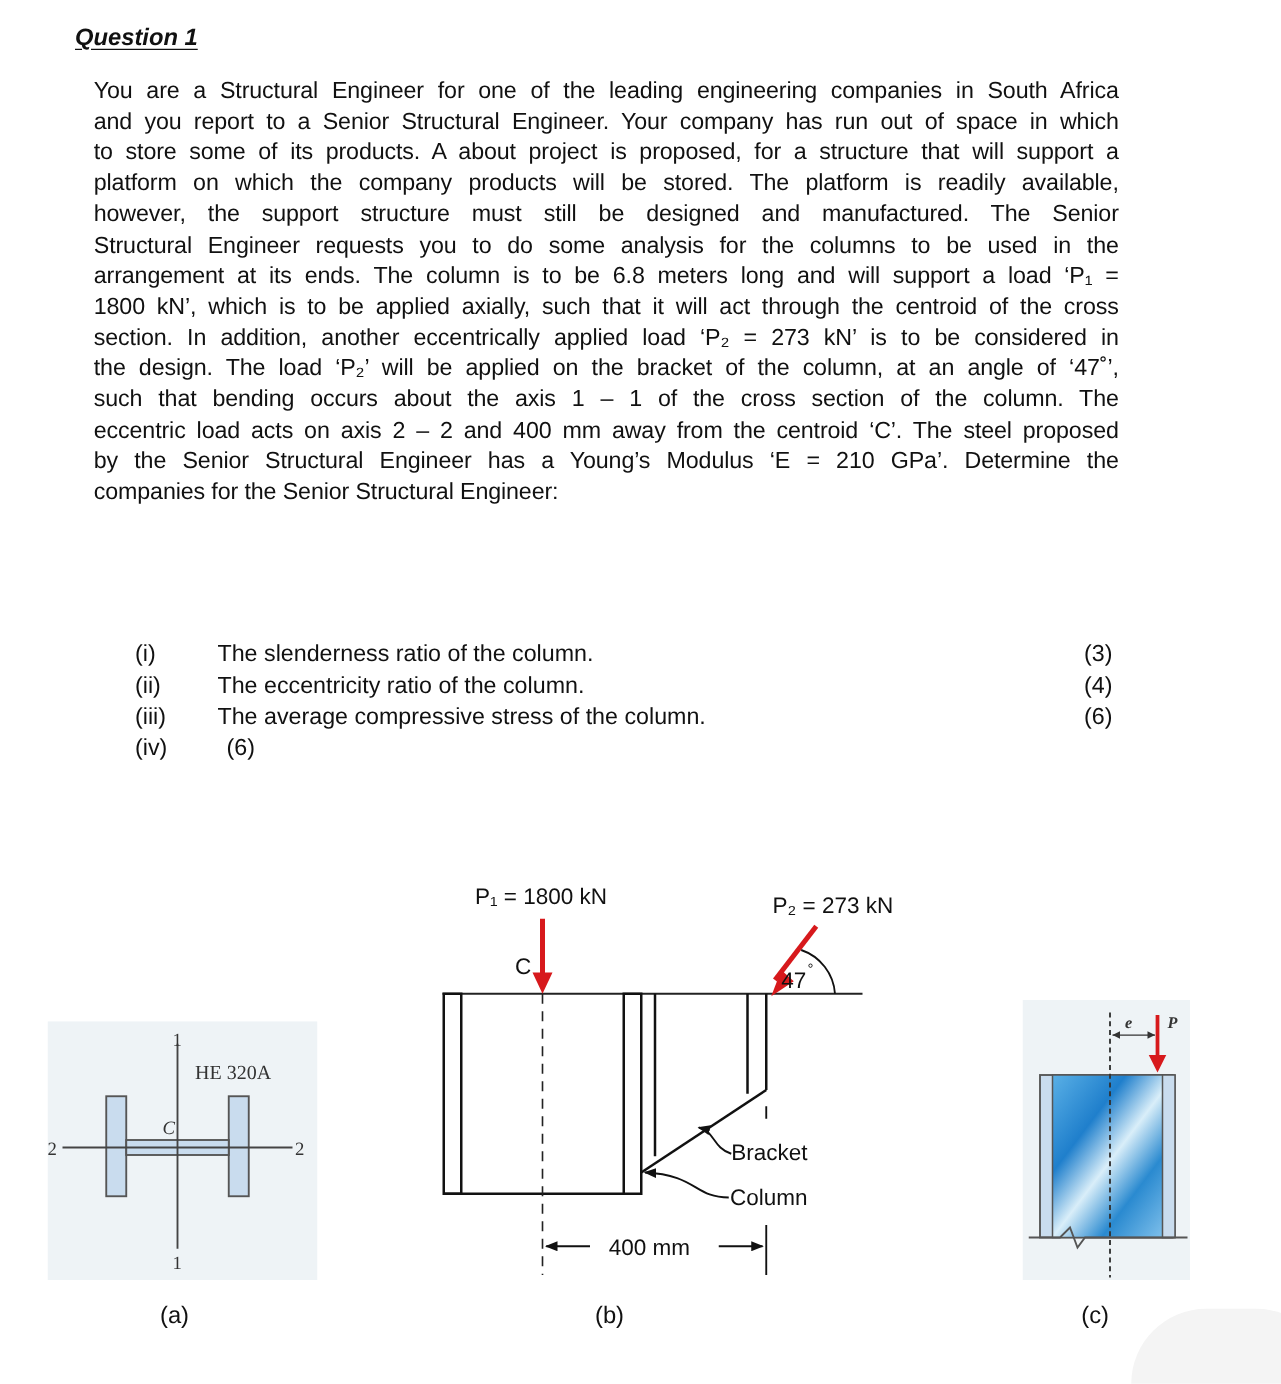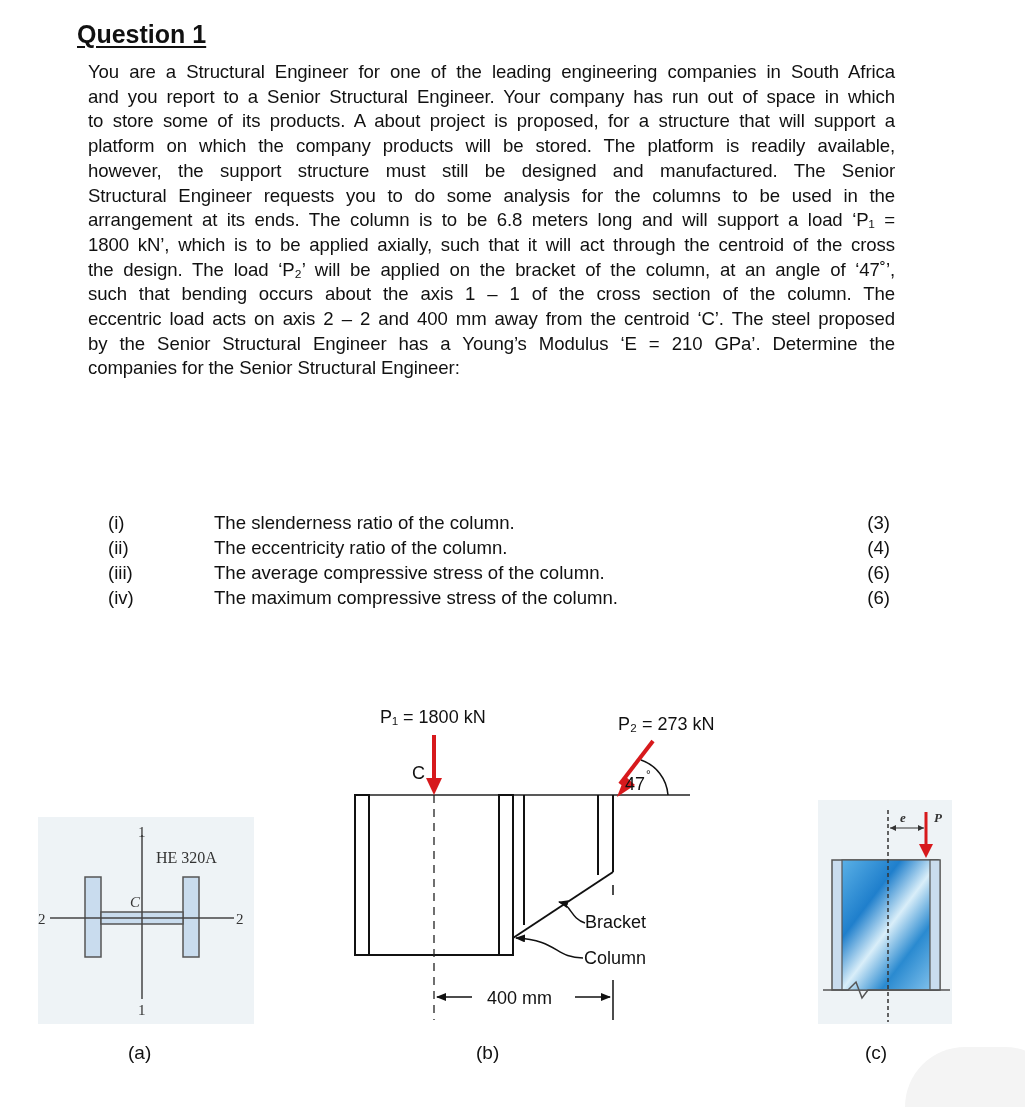--- a/index.html
+++ b/index.html
@@ -1,47 +1,48 @@
 <!DOCTYPE html>
 <html><head>
 <meta charset="utf-8">
 <style>
   html, body { margin: 0; padding: 0; background: #ffffff; }
   body { width: 1025px; height: 1107px; position: relative; overflow: hidden;
          font-family: "Liberation Sans", sans-serif; color: #111; }
-  .title { position: absolute; left: 77px; top: 20px; font-size: 25px; font-weight: bold;
-           text-decoration: underline; text-underline-offset: 3px; }
+  .title { position: absolute; left: 60px; top: 20px; font-size: 19px; font-weight: bold;
+           text-decoration: underline; text-underline-offset: 3px; font-style: italic; }
   .para { position: absolute; left: 75px; top: 60px; width: 820px; font-size: 18.6px;
           line-height: 24.7px; text-align: justify; letter-spacing: -0.1px; }
-  .para span.line { display: block; text-align: justify; text-align-last: justify; white-space: nowrap; margin-left: 13px; }
+  .para span.line { display: block; text-align: justify; text-align-last: justify; white-space: nowrap; }
   .para span.line.last { text-align-last: left; }
   .qlist { position: absolute; left: 108px; top: 510px; width: 782px; font-size: 18.6px; line-height: 25px; }
   .qrow { display: flex; height: 25px; }
   .qnum { width: 66px; }
-  .qtext { flex: 1; margin-left: 40px; }
+  .qtext { flex: 1; }
   .qmark { width: 30px; text-align: right; }
   .fig { position: absolute; }
   .caption { position: absolute; font-size: 19px; }
   .corner { position: absolute; right: -40px; bottom: -60px; width: 160px; height: 120px;
             background: #f4f4f4; border-radius: 60px; }
 </style>
 </head>
 <body>
 
 <div class="title">Question 1</div>
 
 <div class="para">
   <span class="line">You are a Structural Engineer for one of the leading engineering companies in South Africa</span>
   <span class="line">and you report to a Senior Structural Engineer. Your company has run out of space in which</span>
   <span class="line">to store some of its products. A about project is proposed, for a structure that will support a</span>
   <span class="line">platform on which the company products will be stored. The platform is readily available,</span>
   <span class="line">however, the support structure must still be designed and manufactured. The Senior</span>
   <span class="line">Structural Engineer requests you to do some analysis for the columns to be used in the</span>
   <span class="line">arrangement at its ends. The column is to be 6.8 meters long and will support a load ‘P₁ =</span>
   <span class="line">1800 kN’, which is to be applied axially, such that it will act through the centroid of the cross</span>
+  <span class="line">section.  In addition, another eccentrically applied load ‘P₂ = 273 kN’ is to be considered in</span>
   <span class="line">the design. The load ‘P₂’ will be applied on the bracket of the column, at an angle of ‘47˚’,</span>
   <span class="line">such that bending occurs about the axis 1 – 1 of the cross section of the column. The</span>
   <span class="line">eccentric load acts on axis 2 – 2 and 400 mm away from the centroid ‘C’. The steel proposed</span>
   <span class="line">by the Senior Structural Engineer has a Young’s Modulus ‘E = 210 GPa’. Determine the</span>
   <span class="line last">companies for the Senior Structural Engineer:</span>
 </div>
 
 <div class="qlist">
   <div class="qrow">
     <span class="qnum">(i)</span>
@@ -53,21 +54,20 @@
     <span class="qtext">The eccentricity ratio of the column.</span>
     <span class="qmark">(4)</span>
   </div>
   <div class="qrow">
     <span class="qnum">(iii)</span>
     <span class="qtext">The average compressive stress of the column.</span>
     <span class="qmark">(6)</span>
   </div>
   <div class="qrow">
     <span class="qnum">(iv)</span>
-    <span class="qtext">The maximum compressive stress of the column.</span>
     <span class="qmark">(6)</span>
   </div>
 </div>
 
 <svg class="fig" style="left:38px; top:817px;" width="216" height="207" viewBox="0 0 216 207">
   <rect x="0" y="0" width="216" height="207" fill="#eef3f6"></rect>
 
   <rect x="47" y="60" width="16" height="80" fill="#c9dcee" stroke="#555" stroke-width="1.5"></rect>
 
   <rect x="145" y="60" width="16" height="80" fill="#c9dcee" stroke="#555" stroke-width="1.5"></rect>

